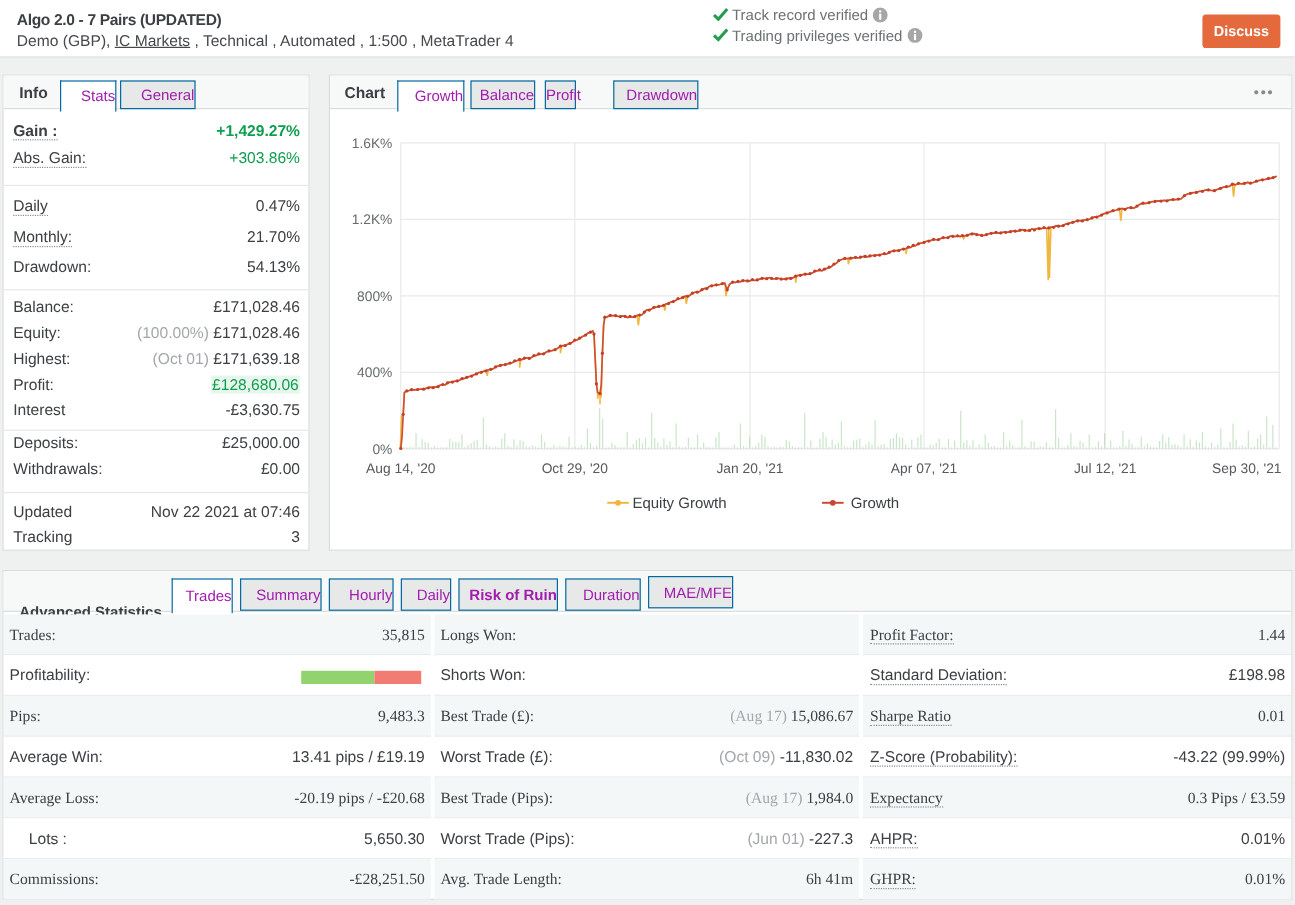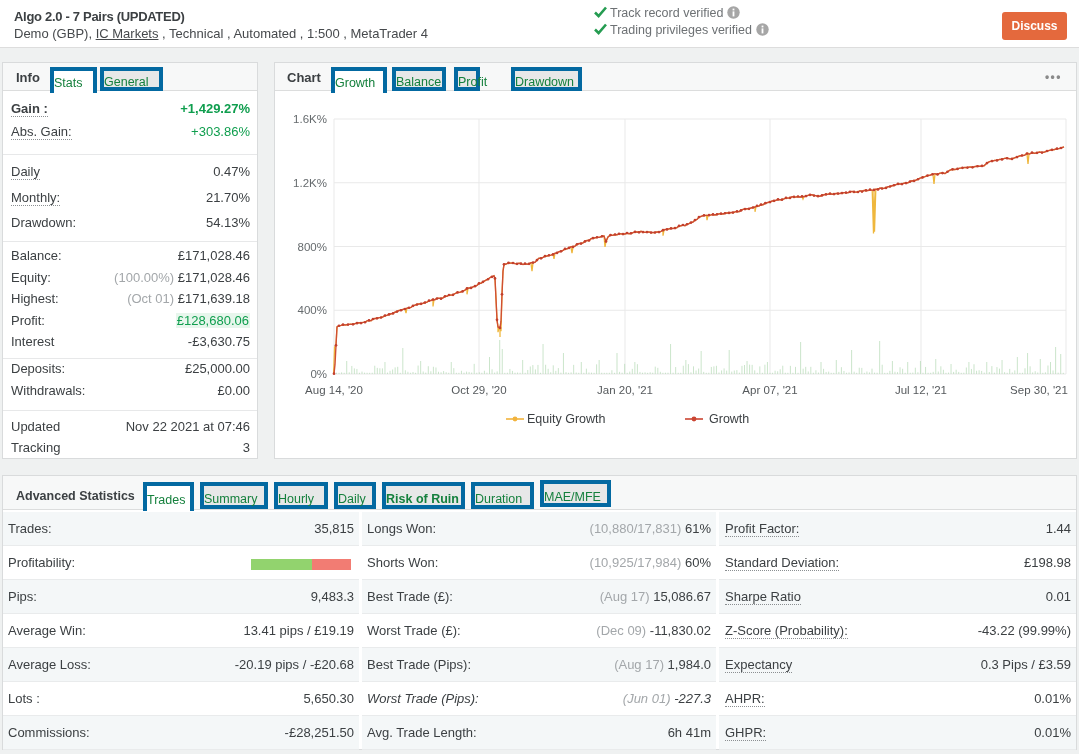--- a/index.html
+++ b/index.html
@@ -2,22 +2,22 @@
 <html><head>
 <meta charset="utf-8">
 <style>
 * { margin:0; padding:0; box-sizing:border-box; }
 html,body { width:1079px; height:754px; background:#eff1f1; overflow:hidden;
   font-family:"Liberation Sans", sans-serif; }
 .panel { position:absolute; background:#fff; border:1px solid #d9dbdc; }
 .tabstrip { position:absolute; left:0; right:0; top:0; height:28px; background:#f7f8f8;
   border-bottom:1px solid #dcdddd; }
 .tabtitle { position:absolute; font-weight:bold; font-size:13px; color:#3c4043; }
-.tab { position:absolute; font-size:12.5px; color:#15803d; background:#e7e8e8;
-  border:4px solid #0369a1; text-align:left; }
+.tab { position:absolute; font-size:12.5px; color:#a21caf; background:#e7e8e8;
+  border:1px solid #0369a1; text-align:right; }
 .tab.active { background:#fff; border-bottom:none; z-index:2; }
 .grey { color:#a3a7aa; }
 .green { color:#0f9e4e; }
 .dot { border-bottom:1px dotted #8b8f92; padding-bottom:0px; }
 
 
 #hdr { position:absolute; left:0; top:0; width:1079px; height:48px; background:#fff;
   border-bottom:1px solid #ddd; }
 #hdr h1 { letter-spacing:-0.3px; font-size:13px; color:#3c4043; position:absolute; left:14px; top:9px; }
 #hdr .sub { position:absolute; left:14px; top:26px; font-size:13px; color:#46494c; }
@@ -37,21 +37,21 @@
 
 #cp { left:274px; top:62px; width:803px; height:397px; }
 
 
 #bp { left:2px; top:475px; width:1075px; height:275px; }
 #bp .tabstrip { height:34px; }
 .tcol { position:absolute; top:36px; }
 .trow { height:34px; font-size:13px; color:#3c4043; position:relative;
   border-bottom:1px solid #e9ebec; line-height:33px; }
 .trow.even { background:#fff; }
-.trow.odd { background:#f4f7f8; }
+.trow.odd { background:#f4f7f8;font-family:Liberation Serif, serif; }
 .tval { position:absolute; right:5px; top:0; }
 .pbar { position:absolute; right:3px; top:13px; width:100px; height:11px; display:block; }
 .pg { position:absolute; left:0; top:0; width:61px; height:11px; background:#92d36e; display:block; }
 .pr { position:absolute; left:61px; top:0; width:39px; height:11px; background:#f27c73; display:block; }
 </style>
 </head>
 <body>
 <div id="hdr">
   <h1>Algo 2.0 - 7 Pairs (UPDATED)</h1>
   <div class="sub">Demo (GBP), <u>IC Markets</u> , Technical , Automated , 1:500 , MetaTrader 4</div>
@@ -600,50 +600,50 @@
       <circle cx="240" cy="328" r="2.4" fill="#f2b33c"></circle>
       <text x="252" y="332" font-size="12.5" fill="#3c4043">Equity Growth</text>
       <line x1="410" y1="328" x2="428" y2="328" stroke="#cb4532" stroke-width="1.6"></line>
       <circle cx="419" cy="328" r="2.4" fill="#cb4532"></circle>
       <text x="434" y="332" font-size="12.5" fill="#3c4043">Growth</text>
 </svg>
 </div>
 
 <div id="bp" class="panel">
   <div class="tabstrip">
-    <span class="tabtitle" style="left:13px;top:13px;font-size:12.5px;">Advanced Statistics</span>
+    <span class="tabtitle" style="left:13px;top:27px;font-size:12.5px;">Advanced Statistics</span>
     <span class="tab active" style="left:140px;top:6px;width:51px;height:29px;line-height:28px;">Trades</span>
     <span class="tab" style="left:197px;top:6px;width:68px;height:27px;line-height:26px;">Summary</span>
     <span class="tab" style="left:271px;top:6px;width:54px;height:27px;line-height:26px;">Hourly</span>
     <span class="tab" style="left:331px;top:6px;width:42px;height:27px;line-height:26px;">Daily</span>
     <span class="tab" style="left:379px;top:6px;width:83px;height:27px;line-height:26px;font-weight:bold;">Risk of Ruin</span>
     <span class="tab" style="left:468px;top:6px;width:63px;height:27px;line-height:26px;">Duration</span>
     <span class="tab" style="left:537px;top:4px;width:71px;height:27px;line-height:26px;">MAE/MFE</span>
   </div>
   <div class="tcol" style="left:0px;width:356px;">
       <div class="trow odd" style="padding-left:5px;padding-right:4px;"><span class="">Trades:</span><span class="tval">35,815</span></div>
       <div class="trow even" style="padding-left:5px;padding-right:4px;"><span class="">Profitability:</span><span class="tval">
           <span class="pbar">
             <span class="pg"></span>
             <span class="pr"></span>
           </span>
         </span></div>
       <div class="trow odd" style="padding-left:5px;padding-right:4px;"><span class="">Pips:</span><span class="tval">9,483.3</span></div>
       <div class="trow even" style="padding-left:5px;padding-right:4px;"><span class="">Average Win:</span><span class="tval">13.41 pips / £19.19</span></div>
       <div class="trow odd" style="padding-left:5px;padding-right:4px;"><span class="">Average Loss:</span><span class="tval">-20.19 pips / -£20.68</span></div>
-      <div class="trow even" style="padding-left:5px;padding-right:4px;"><span class="">Lots :</span><span class="tval">5,650.30</span></div>
+      <div class="trow even" style="padding-left:21px;padding-right:4px;"><span class="">Lots :</span><span class="tval">5,650.30</span></div>
       <div class="trow odd" style="padding-left:5px;padding-right:4px;"><span class="">Commissions:</span><span class="tval">-£28,251.50</span></div>
     </div>
     <div class="tcol" style="left:359px;width:354px;">
-      <div class="trow odd" style="padding-left:5px;padding-right:3px;"><span class="">Longs Won:</span><span class="tval"><span class="grey">(10,880/17,831)</span> 61%</span></div>
-      <div class="trow even" style="padding-left:5px;padding-right:3px;"><span class="">Shorts Won:</span><span class="tval"><span class="grey">(10,925/17,984)</span> 60%</span></div>
+      <div class="trow odd" style="padding-left:5px;padding-right:3px;"><span class="">Longs Won:</span></div>
+      <div class="trow even" style="padding-left:5px;padding-right:3px;"><span class="">Shorts Won:</span></div>
       <div class="trow odd" style="padding-left:5px;padding-right:3px;"><span class="">Best Trade (£):</span><span class="tval"><span class="grey">(Aug 17)</span> 15,086.67</span></div>
-      <div class="trow even" style="padding-left:5px;padding-right:3px;"><span class="">Worst Trade (£):</span><span class="tval"><span class="grey">(Dec 09)</span> -11,830.02</span></div>
+      <div class="trow even" style="padding-left:5px;padding-right:3px;"><span class="">Worst Trade (£):</span><span class="tval"><span class="grey">(Oct 09)</span> -11,830.02</span></div>
       <div class="trow odd" style="padding-left:5px;padding-right:3px;"><span class="">Best Trade (Pips):</span><span class="tval"><span class="grey">(Aug 17)</span> 1,984.0</span></div>
-      <div class="trow even" style="padding-left:5px;padding-right:3px;font-style:italic;"><span class="">Worst Trade (Pips):</span><span class="tval"><span class="grey">(Jun 01)</span> -227.3</span></div>
+      <div class="trow even" style="padding-left:5px;padding-right:3px;"><span class="">Worst Trade (Pips):</span><span class="tval"><span class="grey">(Jun 01)</span> -227.3</span></div>
       <div class="trow odd" style="padding-left:5px;padding-right:3px;"><span class="">Avg. Trade Length:</span><span class="tval">6h 41m</span></div>
     </div>
     <div class="tcol" style="left:716px;width:357px;">
       <div class="trow odd" style="padding-left:6px;padding-right:7px;"><span class="dot">Profit Factor:</span><span class="tval">1.44</span></div>
       <div class="trow even" style="padding-left:6px;padding-right:7px;"><span class="dot">Standard Deviation:</span><span class="tval">£198.98</span></div>
       <div class="trow odd" style="padding-left:6px;padding-right:7px;"><span class="dot">Sharpe Ratio</span><span class="tval">0.01</span></div>
       <div class="trow even" style="padding-left:6px;padding-right:7px;"><span class="dot">Z-Score (Probability):</span><span class="tval">-43.22 (99.99%)</span></div>
       <div class="trow odd" style="padding-left:6px;padding-right:7px;"><span class="dot">Expectancy</span><span class="tval">0.3 Pips / £3.59</span></div>
       <div class="trow even" style="padding-left:6px;padding-right:7px;"><span class="dot">AHPR:</span><span class="tval">0.01%</span></div>
       <div class="trow odd" style="padding-left:6px;padding-right:7px;"><span class="dot">GHPR:</span><span class="tval">0.01%</span></div>

